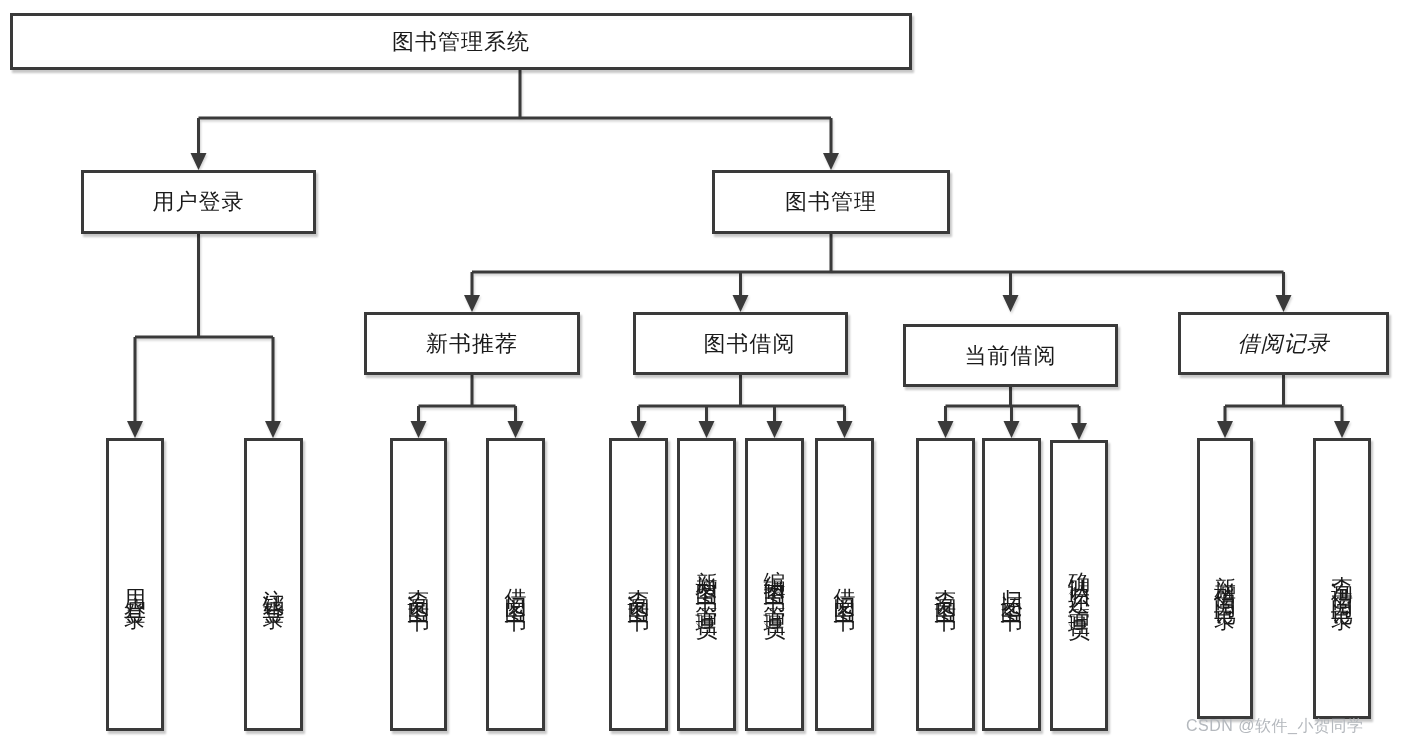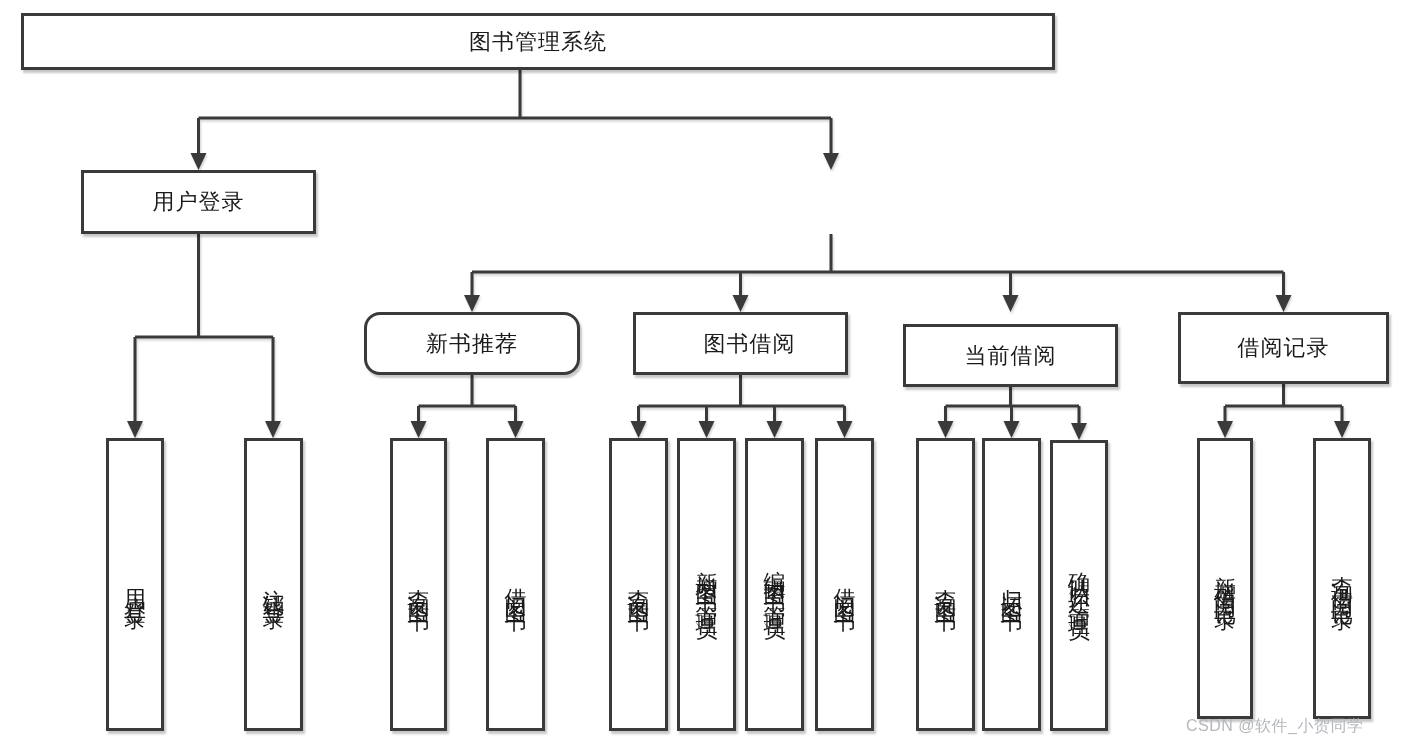--- a/index.html
+++ b/index.html
@@ -90,28 +90,29 @@
     <use href="#ah" x="706.5" y="438"></use>
     <use href="#ah" x="774.5" y="438"></use>
     <use href="#ah" x="844.5" y="438"></use>
     <use href="#ah" x="945.5" y="438"></use>
     <use href="#ah" x="1011.5" y="438"></use>
     <use href="#ah" x="1079" y="440"></use>
     <use href="#ah" x="1225" y="438"></use>
     <use href="#ah" x="1342" y="438"></use>
   </svg>
 
-  <div class="box hlabel" style="left:21px; top:13px; width:1034px; height:57px;">图书管理系统</div>
+  <div class="box hlabel" style="left:10px; top:13px; width:902px; height:57px;">图书管理系统</div>
 
   <div class="box hlabel" style="left:81px; top:170px; width:235px; height:64px;">用户登录</div>
+  <div class="box hlabel" style="left:712px; top:170px; width:238px; height:64px;">图书管理</div>
 
-  <div class="box hlabel" style="left:364px; top:312px; width:216px; height:63px;border-radius:16px;">新书推荐</div>
+  <div class="box hlabel" style="left:364px; top:312px; width:216px; height:63px;">新书推荐</div>
   <div class="box hlabel" style="left:633px; top:312px; width:215px; height:63px;padding-left:18px;">图书借阅</div>
   <div class="box hlabel" style="left:903px; top:312px; width:215px; height:63px;margin-top:12px;">当前借阅</div>
-  <div class="box hlabel" style="left:1178px; top:312px; width:211px; height:72px;">借阅记录</div>
+  <div class="box hlabel" style="left:1178px; top:312px; width:211px; height:63px;font-style:italic;">借阅记录</div>
 
   <div class="box vlabel" style="left:106px; top:438px; width:58px; height:293px;">用户登录</div>
   <div class="box vlabel" style="left:244px; top:438px; width:59px; height:293px;">注销登录</div>
 
   <div class="box vlabel" style="left:390px; top:438px; width:57px; height:293px;">查询图书</div>
   <div class="box vlabel" style="left:486px; top:438px; width:59px; height:293px;">借阅图书</div>
 
   <div class="box vlabel" style="left:609px; top:438px; width:59px; height:293px;">查询图书</div>
   <div class="box vlabel" style="left:677px; top:438px; width:59px; height:293px;">新增图书（管理员）</div>
   <div class="box vlabel" style="left:745px; top:438px; width:59px; height:293px;">编辑图书（管理员）</div>

